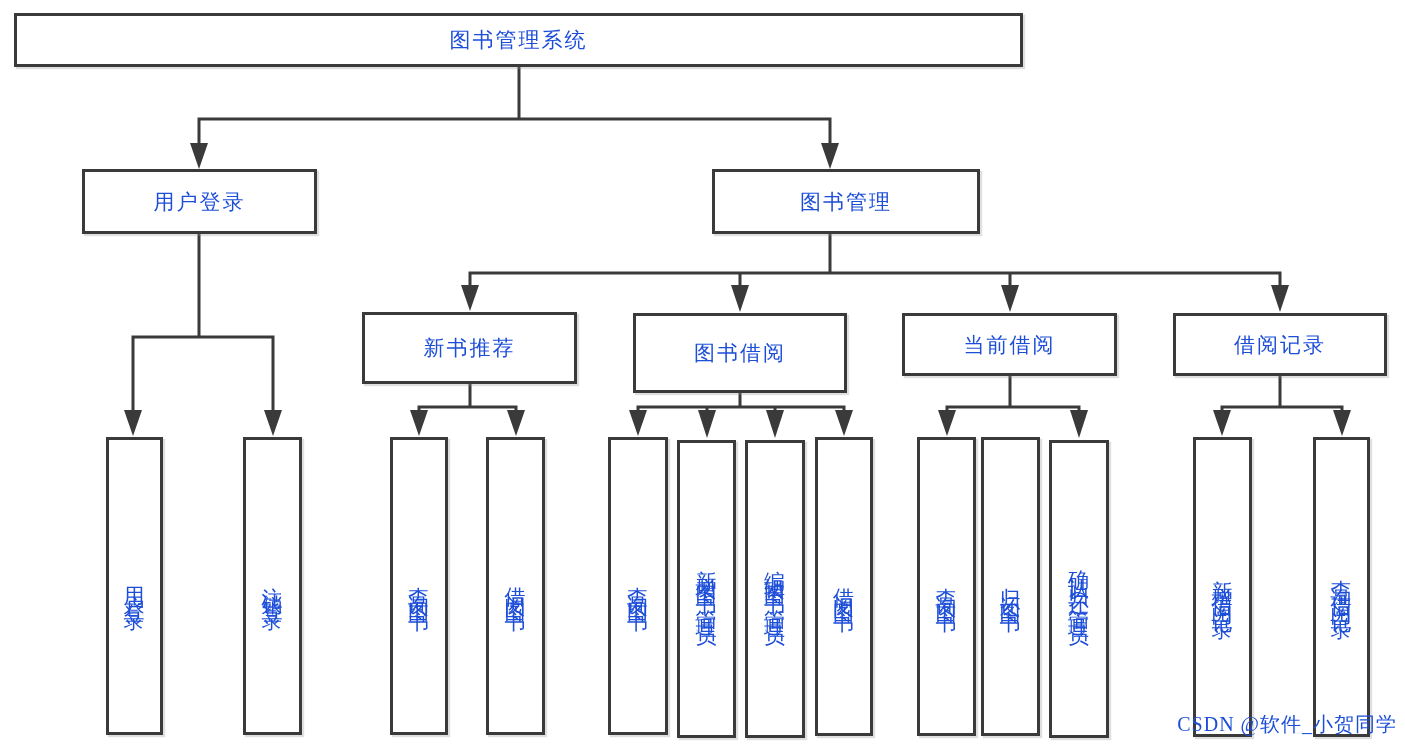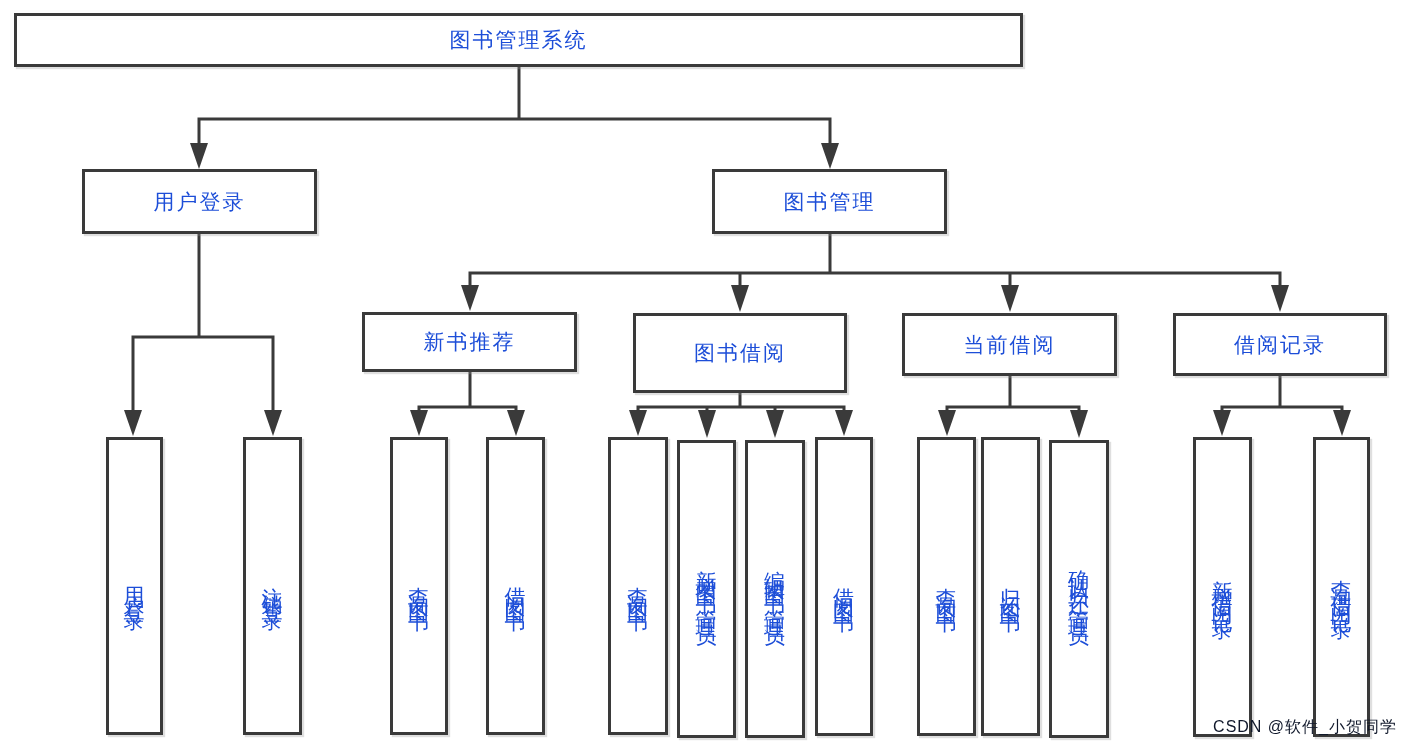--- a/index.html
+++ b/index.html
@@ -35,25 +35,26 @@
     text-orientation: mixed;
     font-size: 21px;
     letter-spacing: 8px;
     line-height: 1;
     white-space: nowrap;
   }
   .watermark {
     position: absolute;
     right: 8px;
     bottom: 9px;
-    color: #0f172a;
-    font-size: 16px;
+    color: #1d4ed8;
+    font-size: 20px;
     letter-spacing: 1px;
     z-index: 5;
     white-space: nowrap;
+    font-family: Liberation Serif, serif;
   }
 </style>
 </head>
 <body>
 
 <svg id="connector-layer" viewBox="0 0 1405 747" xmlns="http://www.w3.org/2000/svg">
   <g stroke="#3a3a3a" stroke-width="3" fill="none" stroke-linecap="square">
 
     <path d="M519 67 V119 M199 119 H830 M199 119 V144 M830 119 V144"></path>
 
@@ -91,25 +92,25 @@
   </g>
 </svg>
 
 <div class="node h-node" style="left:14px; top:13px; width:1009px; height:54px;">
   <span>图书管理系统</span>
 </div>
 
 <div class="node h-node" style="left:82px; top:169px; width:235px; height:65px;">
   <span>用户登录</span>
 </div>
-<div class="node h-node" style="left:712px; top:169px; width:235px; height:65px;">
+<div class="node h-node" style="left:712px; top:169px; width:268px; height:65px;">
   <span>图书管理</span>
 </div>
 
-<div class="node h-node" style="left:362px; top:312px; width:215px; height:60px;">
+<div class="node h-node" style="left:362px; top:312px; width:215px; height:72px;">
   <span>新书推荐</span>
 </div>
 <div class="node h-node" style="left:633px; top:313px; width:214px; height:80px;">
   <span>图书借阅</span>
 </div>
 <div class="node h-node" style="left:902px; top:313px; width:215px; height:63px;">
   <span>当前借阅</span>
 </div>
 <div class="node h-node" style="left:1173px; top:313px; width:214px; height:63px;">
   <span>借阅记录</span>

